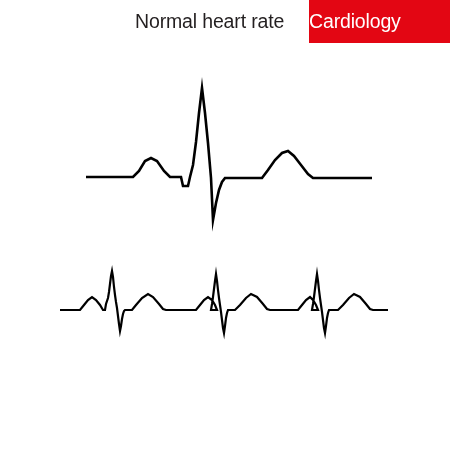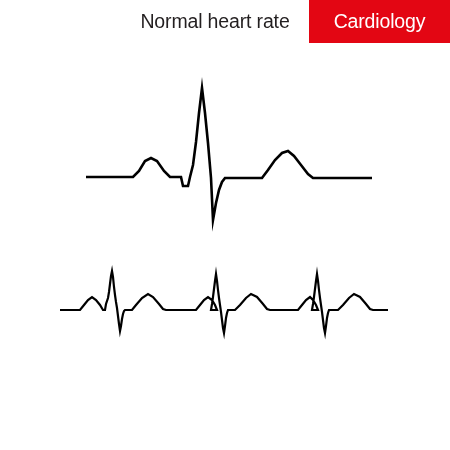--- a/index.html
+++ b/index.html
@@ -31,21 +31,21 @@
     top: 0;
     width: 450px;
     height: 44px;
   }
 
   .title {
     position: absolute;
     left: 135px;
     top: 9px;
     width: 160px;
-    text-align: center;
+    text-align: left;
     font-family: "Liberation Sans", sans-serif;
     font-size: 19.5px;
     line-height: 24px;
     letter-spacing: -0.15px;
     color: #231f20;
     white-space: nowrap;
   }
 
   .badge {
     position: absolute;
@@ -54,21 +54,20 @@
     width: 141px;
     height: 43px;
     background: #e30613;
   }
 
   .badge-label {
     position: absolute;
     left: 0;
     top: 9px;
     width: 141px;
-    text-align: center;
     font-family: "Liberation Sans", sans-serif;
     font-size: 19.5px;
     line-height: 24px;
     letter-spacing: -0.15px;
     color: #ffffff;
     white-space: nowrap;
   }
 
   
   .ecg-svg {

